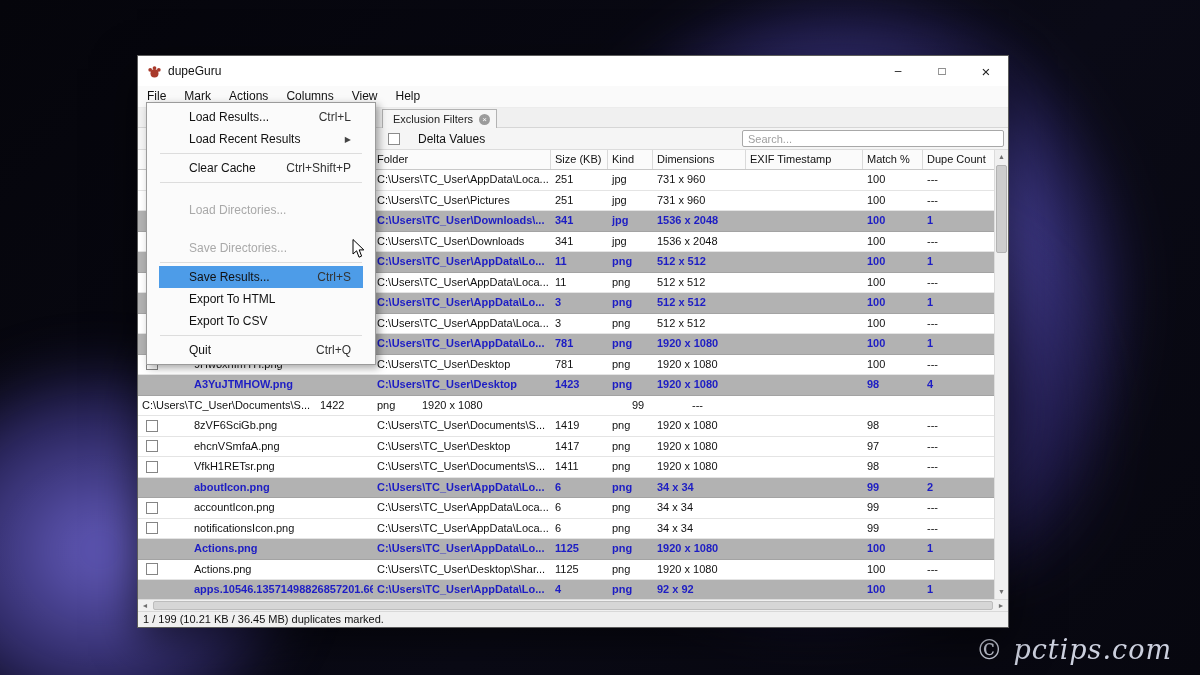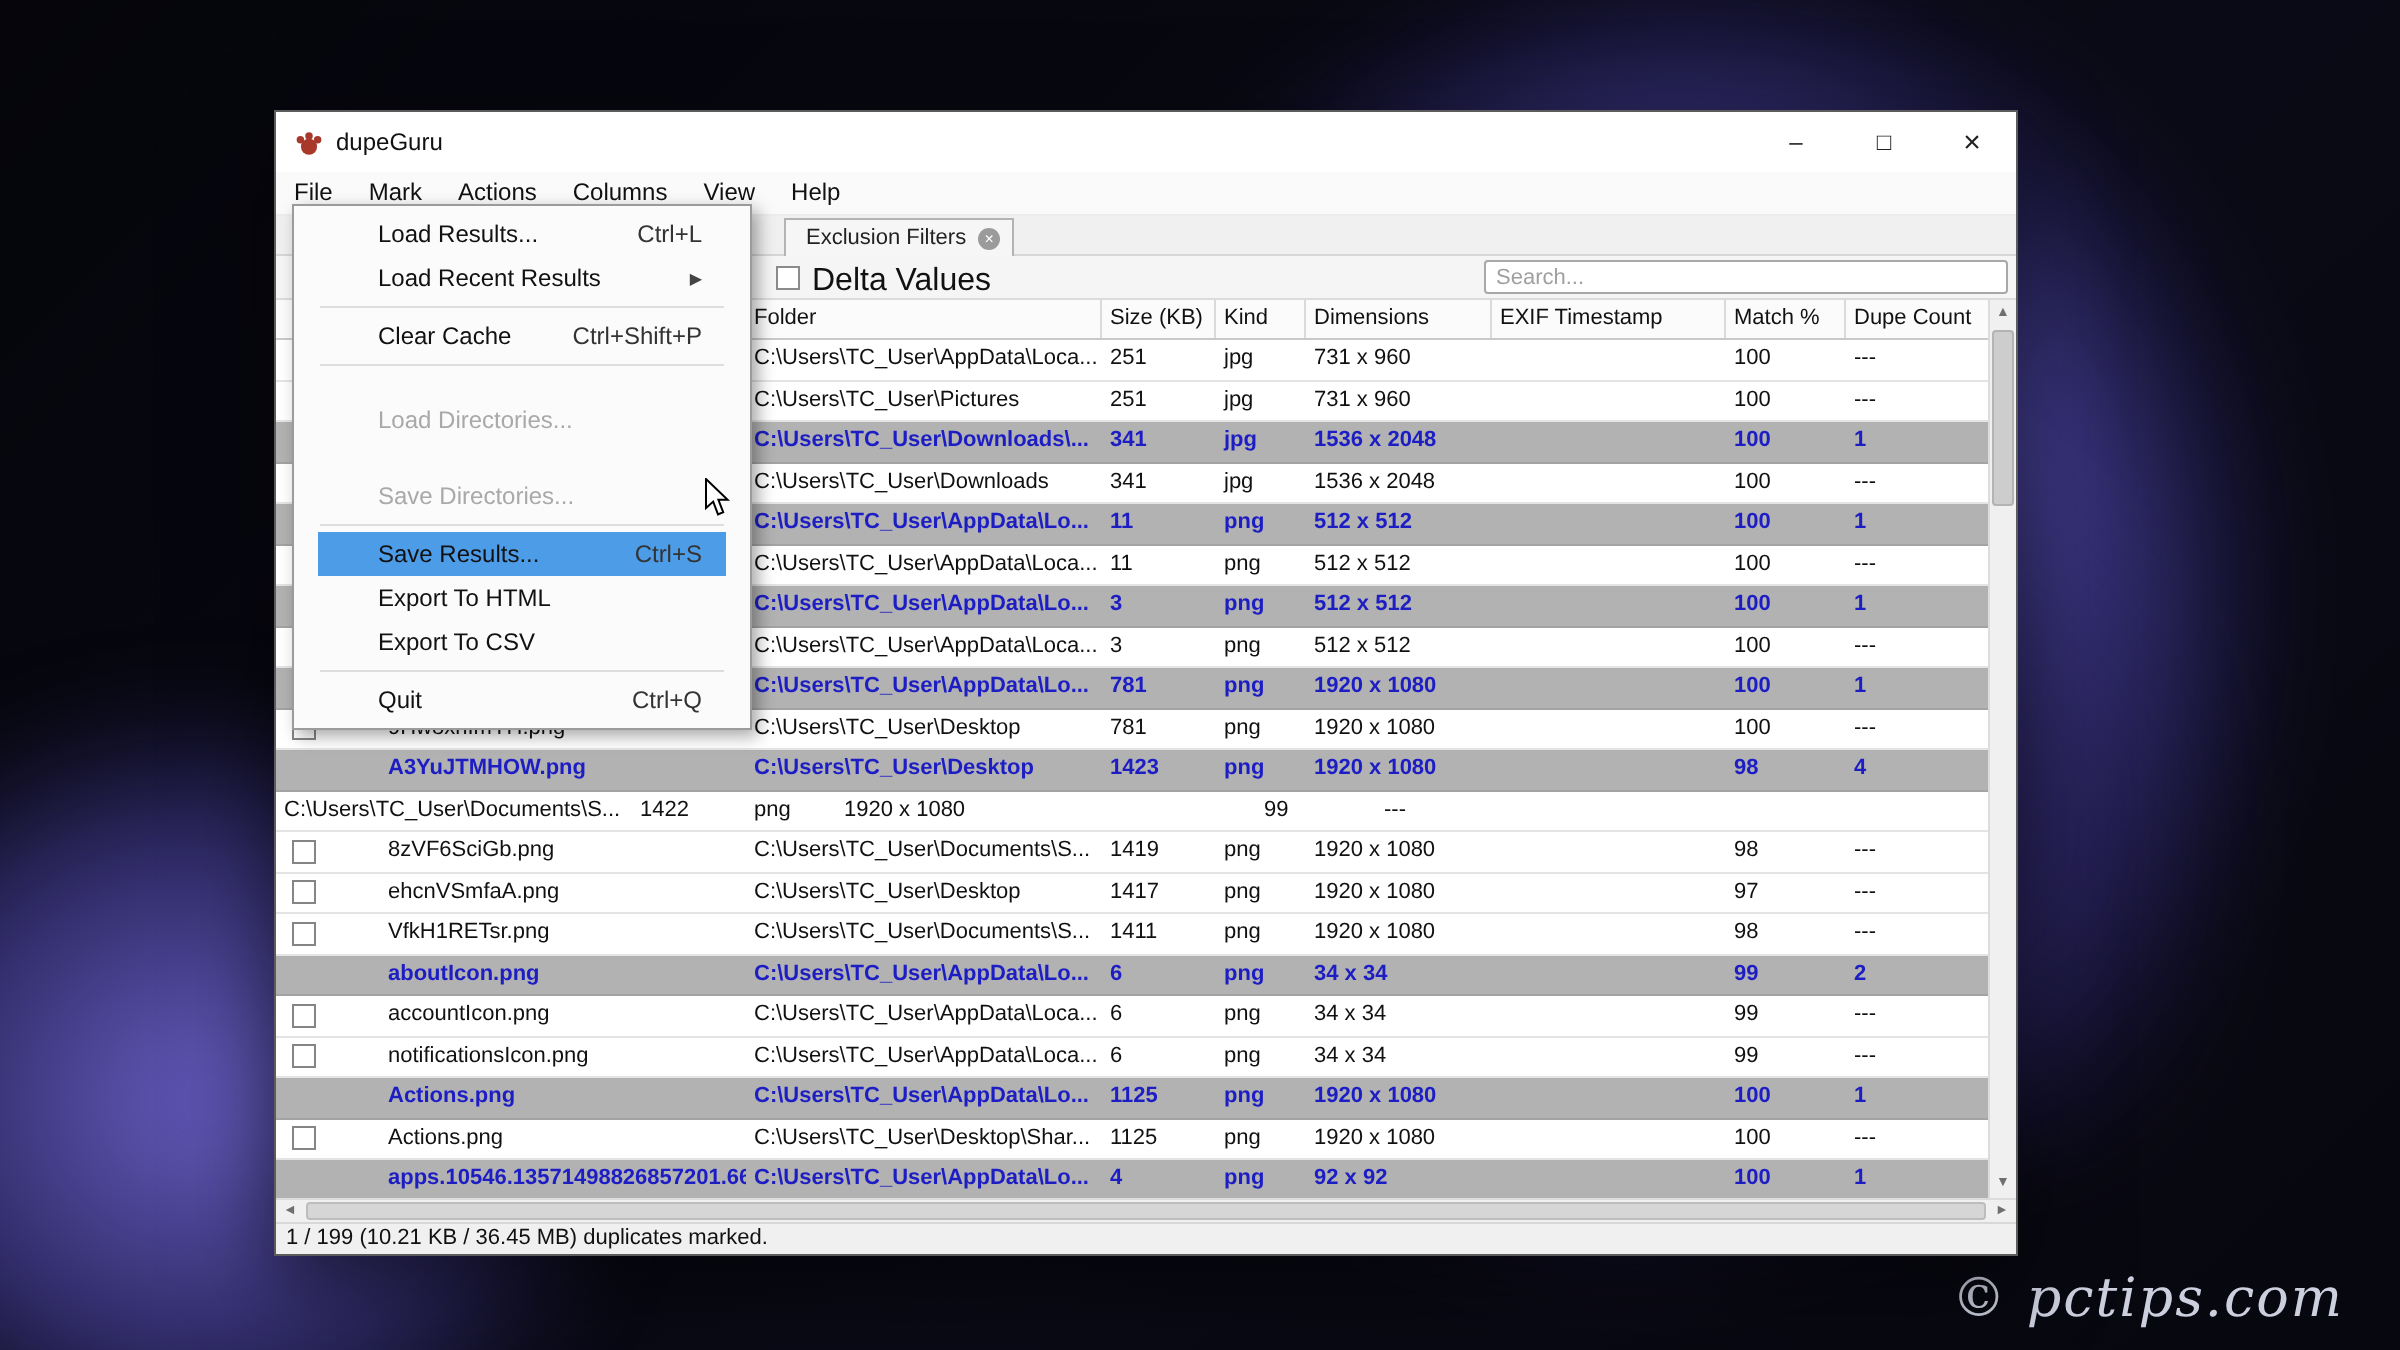--- a/index.html
+++ b/index.html
@@ -32,29 +32,29 @@
   .winbtns { margin-left:auto; display:flex; height:100%; }
   .winbtn { width:44px; height:100%; display:flex; align-items:center; justify-content:center;
             font-size:12px; color:#222; }
   .winbtn.close { font-size:15px; }
 
   .menubar { height:22px; background:#fafafa; display:flex; align-items:stretch; flex:0 0 auto;
              border-bottom:1px solid #ececec; }
   .menubar-item { padding:0 9px; font-size:12px; line-height:21px; color:#111; }
 
   .tabbar { height:20px; background:#f0f0f0; border-bottom:1px solid #d6d6d6; position:relative; flex:0 0 auto; }
-  .tab { position:absolute; left:254px; top:1px; height:19px; padding:0 6px 0 10px;
+  .tab { position:absolute; left:244px; top:1px; height:19px; padding:0 6px 0 10px;
          background:#f6f6f6; border:1px solid #b3b3b3; border-bottom:none;
          display:flex; align-items:center; gap:6px; font-size:11px; color:#222; }
   .tabclose { width:11px; height:11px; border-radius:50%; background:#9b9b9b; color:#fff;
               font-size:8px; line-height:11px; text-align:center; }
 
   .toolbar { height:22px; background:#f5f5f5; border-bottom:1px solid #dcdcdc; position:relative; flex:0 0 auto; }
   .deltabox { position:absolute; left:250px; top:5px; width:12px; height:12px; background:#fff; border:1px solid #8b8b8b; }
-  .deltalabel { position:absolute; left:268px; top:4px; font-size:16px; color:#111; }
+  .deltalabel { position:absolute; left:280px; top:4px; font-size:12px; color:#111; }
   .searchbox { position:absolute; right:4px; top:2px; width:262px; height:17px; border:1px solid #a8a8a8;
                border-radius:2px; background:#fff; font-size:11px; padding:0 5px; color:#333;
                font-family:"Liberation Sans",sans-serif; }
   .searchbox::placeholder { color:#a0a0a0; }
 
   .tablewrap { flex:1 1 auto; position:relative; background:#fff; overflow:hidden; }
   .thead { height:20px; background:#fbfbfb; border-bottom:1px solid #c9c9c9; display:flex; padding-right:14px;justify-content:center; }
   .hcell { font-size:11px; color:#111; line-height:19px; padding:0 4px; border-right:1px solid #dadada;
            overflow:hidden; white-space:nowrap; }
   .tbody { position:absolute; left:0; right:14px; top:20px; bottom:0; overflow:hidden; }

